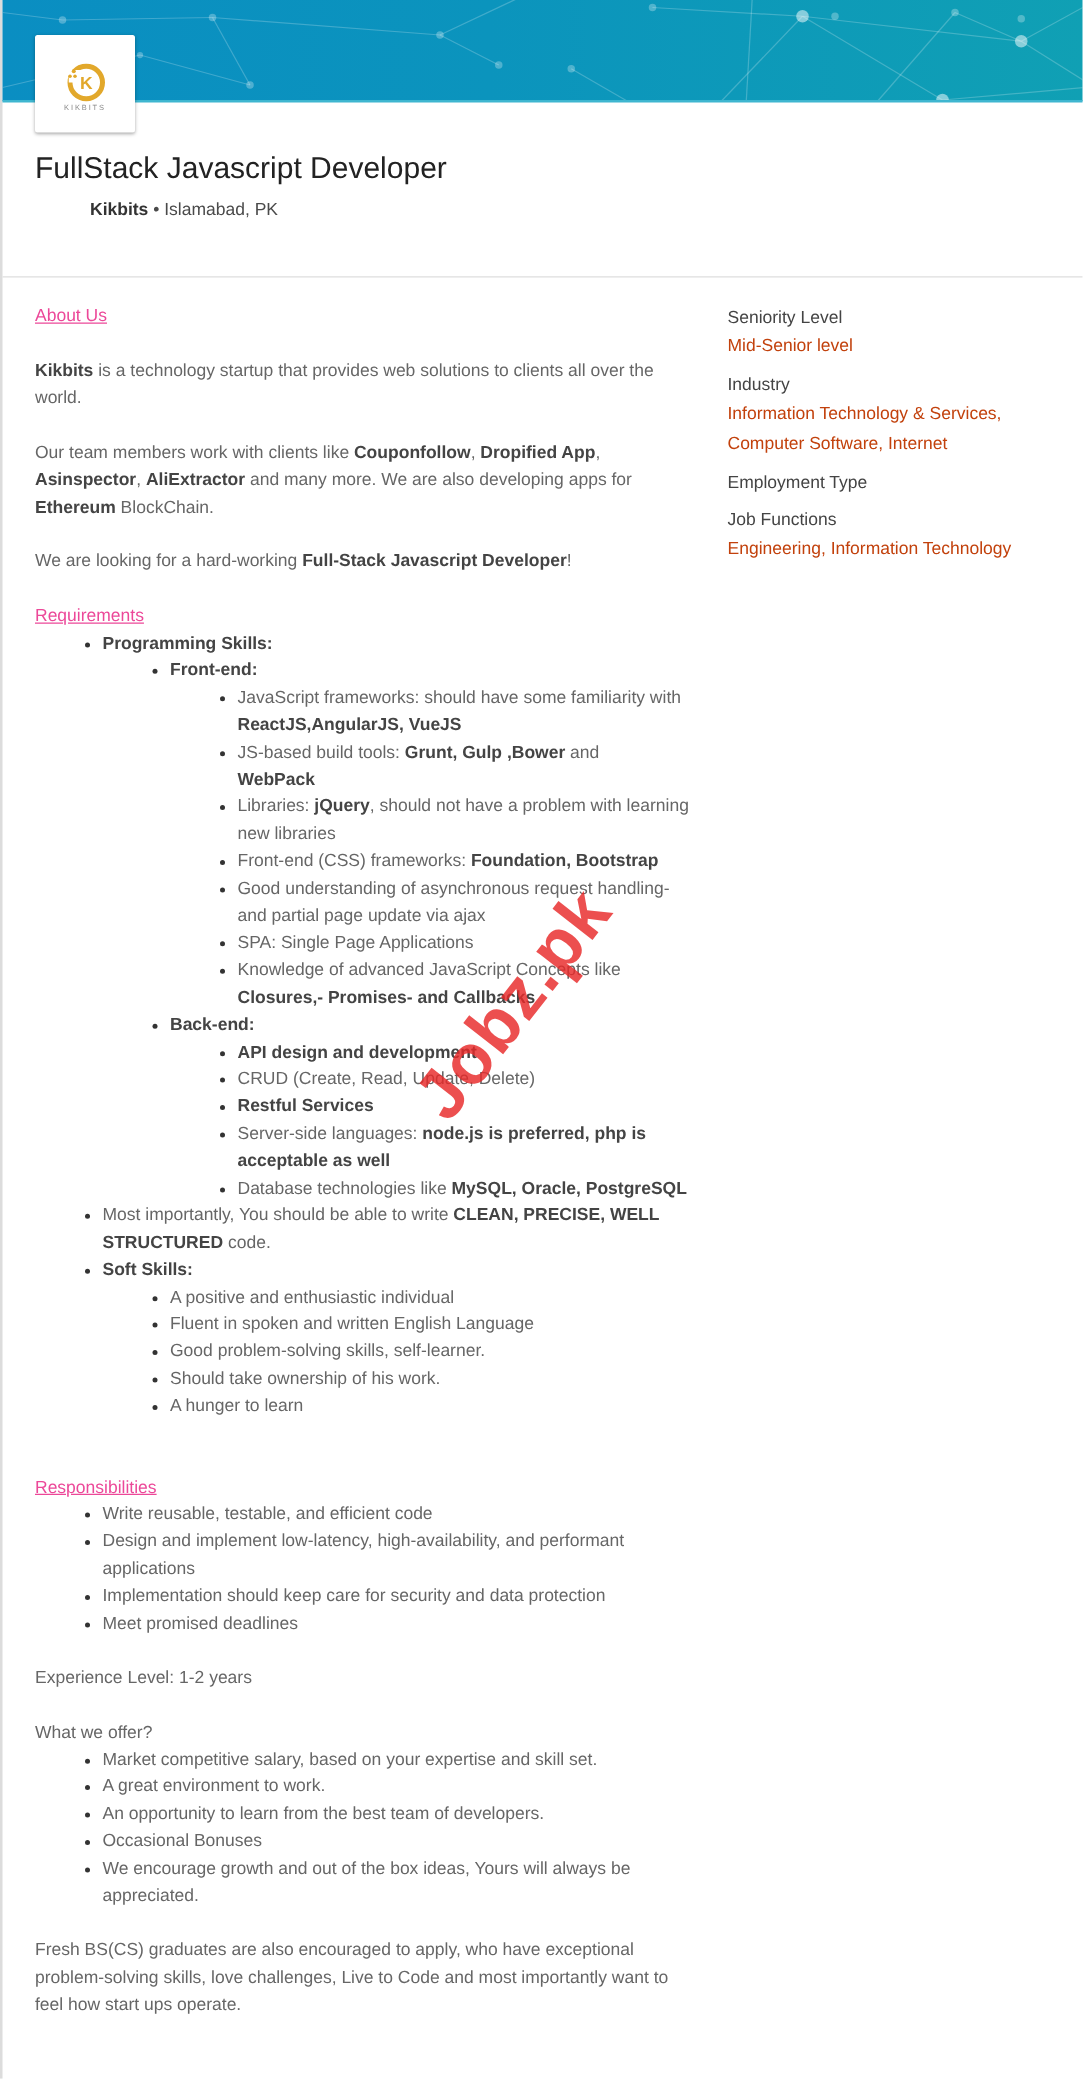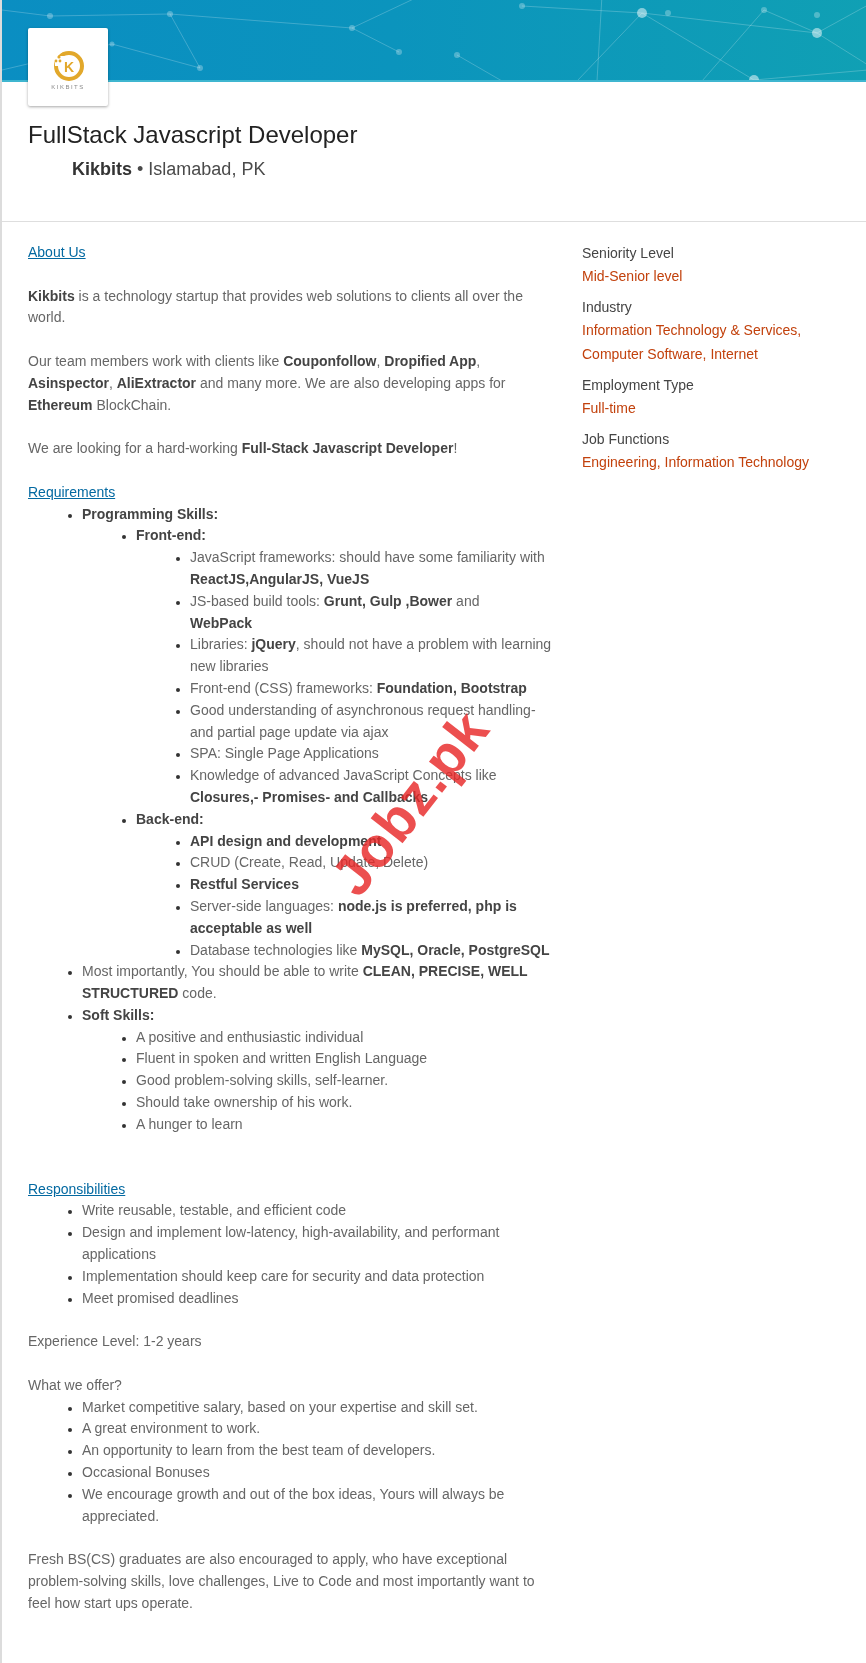--- a/index.html
+++ b/index.html
@@ -22,27 +22,27 @@
     background: #fff; border-radius: 2px;
     box-shadow: 0 1px 3px rgba(0,0,0,0.35);
     display: flex; flex-direction: column; align-items: center; justify-content: center;
   }
   .logo-mark { width: 34px; height: 34px; position: relative; margin-top: 4px; }
   .logo-text { font-size: 6px; letter-spacing: 1.5px; color: #8a8a8a; margin-top: 2px; }
   .title {
     position: absolute; left: 26px; top: 121px;
     font-size: 24px; color: #222; font-weight: normal; margin: 0;
   }
-  .subtitle { position: absolute; left: 26px; top: 159px; font-size: 18px; color: #4a4a4a; padding-left: 44px; }
+  .subtitle { position: absolute; left: 26px; top: 159px; font-size: 14px; color: #4a4a4a; padding-left: 44px; }
   .subtitle .company { color: #333; font-weight: bold; }
   .divider { position: absolute; left: 0; top: 221px; width: 866px; height: 1px; background: #dedede; }
 
   .main { position: absolute; left: 26px; top: 242px; width: 530px; font-size: 14px; line-height: 21.8px; color: #666; }
   .main p { margin: 0 0 21.8px 0; }
-  .heading-u { text-decoration: underline; color: #0369a1; }
+  .heading-u { text-decoration: underline; color: #ec4899; }
   .main b { color: #444; font-weight: bold; }
   .main ul { margin: 0; padding-left: 54px; list-style: disc; }
   .main ul ul { padding-left: 54px; }
   .main li { margin: 0; }
   .main li::marker { color: #333; font-size: 12px; }
   .spacer { height: 43px; }
 
   .side { position: absolute; left: 580px; top: 243px; width: 270px; font-size: 14px; }
   .side .label { color: #444; font-weight: normal; line-height: 21px; }
   .side .value { color: #c2410c; line-height: 24px; }
@@ -198,21 +198,20 @@
     <div class="group">
       <div class="label">Seniority Level</div>
       <div class="value">Mid-Senior level</div>
     </div>
     <div class="group">
       <div class="label">Industry</div>
       <div class="value">Information Technology &amp; Services, Computer Software, Internet</div>
     </div>
     <div class="group">
       <div class="label">Employment Type</div>
-      <div class="value">Full-time</div>
     </div>
     <div class="group">
       <div class="label">Job Functions</div>
       <div class="value">Engineering, Information Technology</div>
     </div>
   </div>
 
   <div class="watermark">Jobz.pk</div>
 </div>
 

